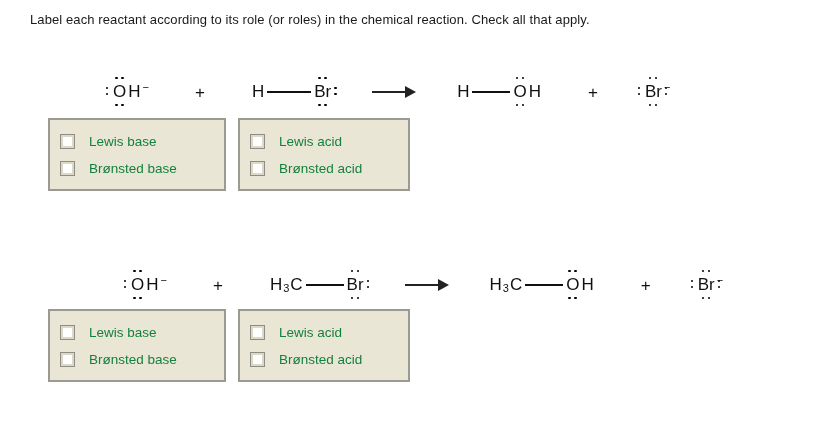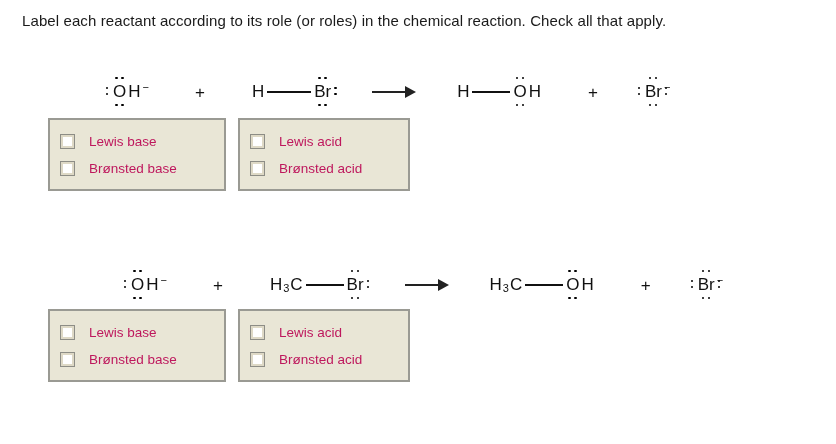--- a/index.html
+++ b/index.html
@@ -12,23 +12,23 @@
     background: #ffffff;
     font-family: "Liberation Sans", sans-serif;
     color: #000000;
     position: relative;
     overflow: hidden;
   }
 
   
   .prompt {
     position: absolute;
-    left: 22px;
+    left: 30px;
     top: 12px;
-    font-size: 15px;
+    font-size: 13px;
     color: #1a1a1a;
     white-space: nowrap;
     letter-spacing: 0.1px;
   }
 
   
   .equation {
     position: absolute;
     height: 40px;
     display: flex;
@@ -169,21 +169,21 @@
     background: #ffffff;
     border: 1px solid #8d8d86;
     box-shadow: inset 0 0 0 2px #ded9c6;
     box-sizing: border-box;
     flex: 0 0 auto;
     cursor: pointer;
   }
   .opt-label {
     margin-left: 14px;
     font-size: 13.5px;
-    color: #be185d;
+    color: #15803d;
     white-space: nowrap;
   }
 </style>
 </head>
 <body>
 
 <div class="prompt">Label each reactant according to its role (or roles) in the chemical reaction. Check all that apply.</div>
 
 <div class="equation eq-row1">
 

